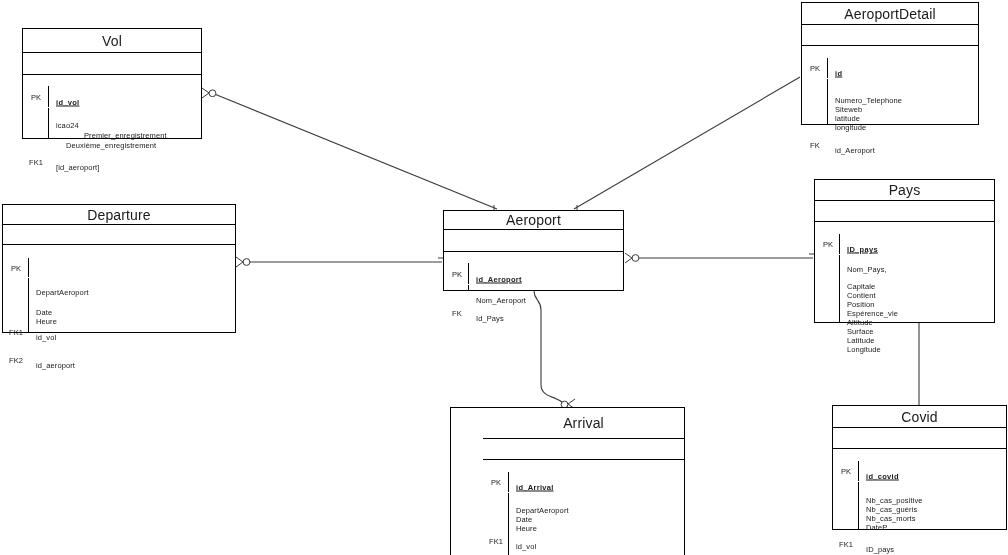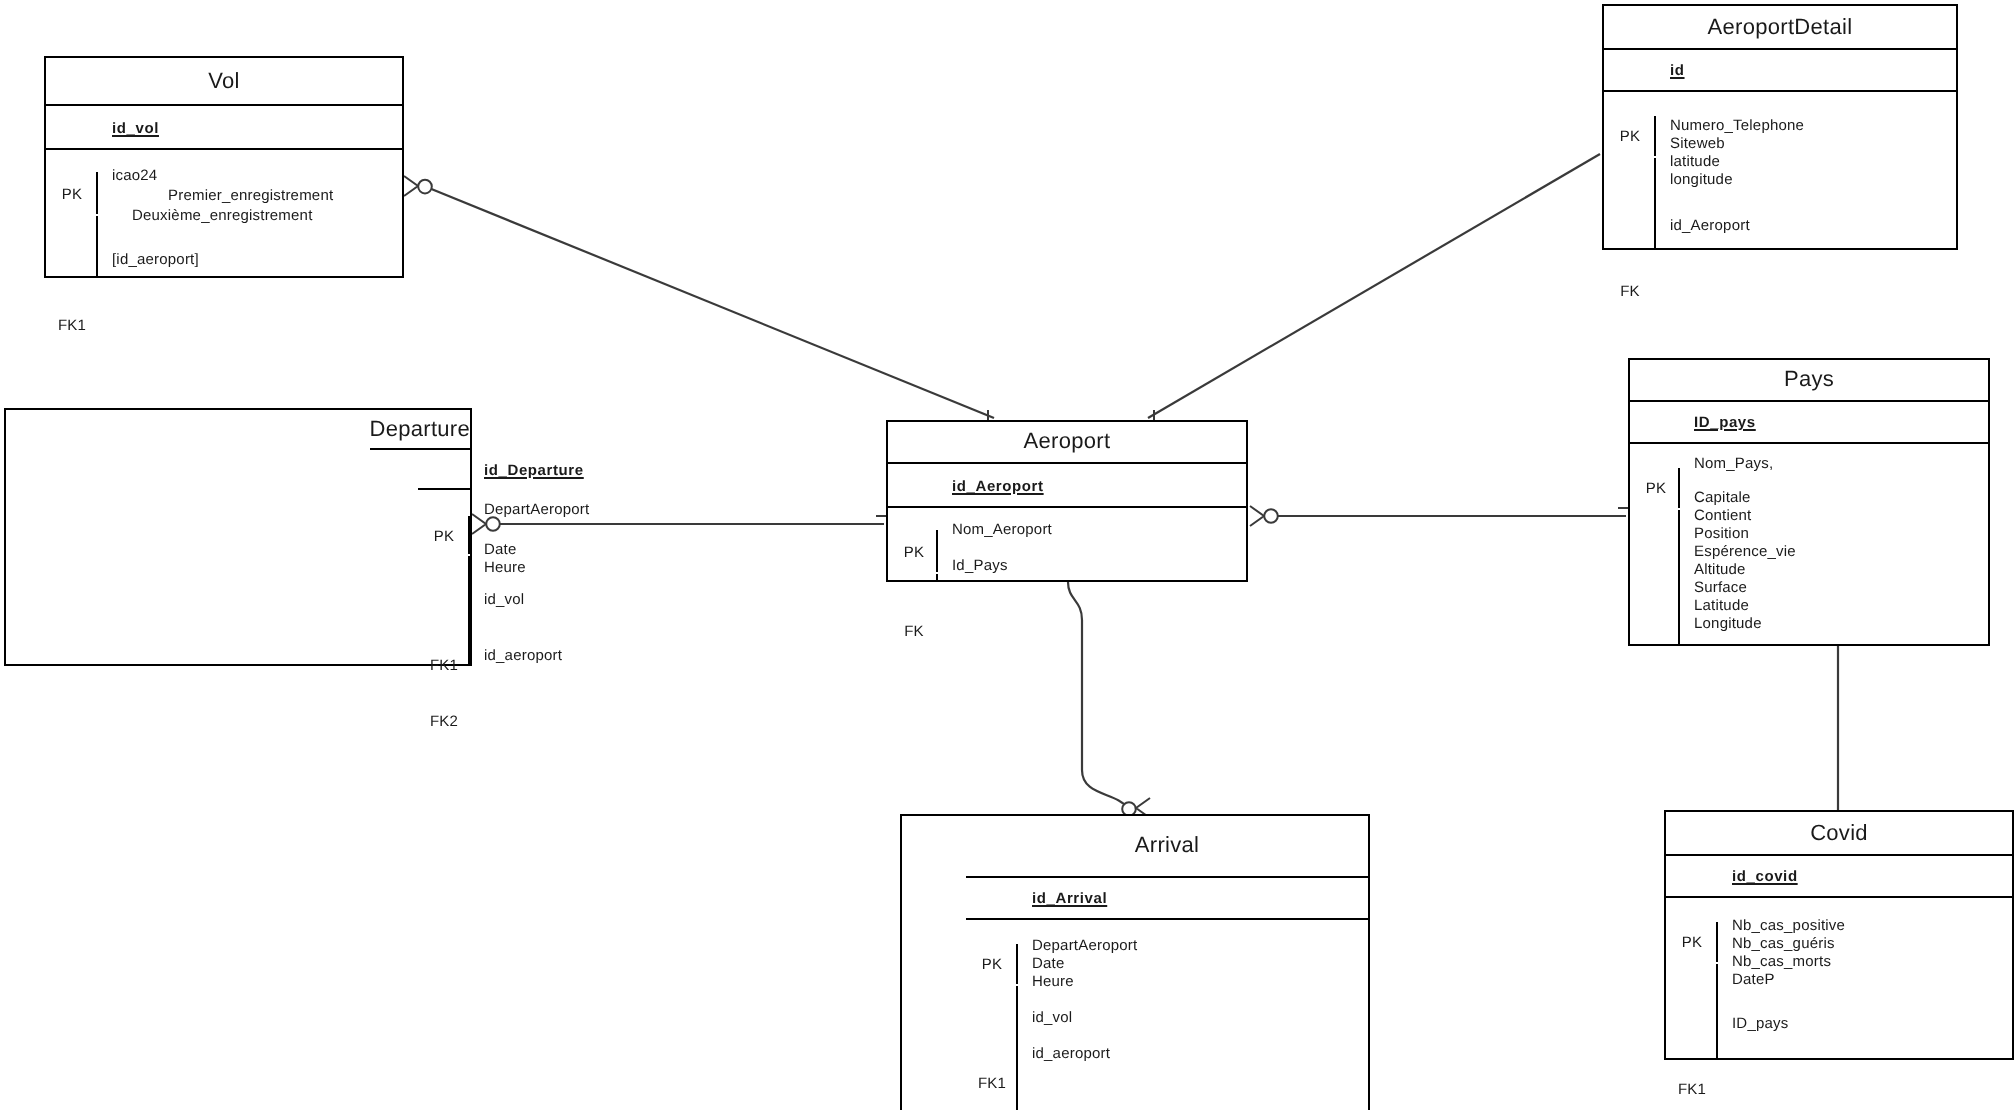--- a/index.html
+++ b/index.html
@@ -28,21 +28,21 @@
     box-sizing: border-box;
     border: 1px solid #000000;
     background: #ffffff;
     display: flex;
     flex-direction: column;
   }
   .ent-title {
     box-sizing: border-box;
     border-bottom: 1px solid #000000;
     text-align: center;
-    font-size: 11px;
+    font-size: 14px;
     color: #1a1a1a;
     display: flex;
     align-items: center;
     justify-content: center;
     letter-spacing: 0.15px;
   }
   .ent-section {
     box-sizing: border-box;
     display: flex;
     flex-direction: row;
@@ -61,20 +61,21 @@
     flex: none;
     display: flex;
     flex-direction: column;
     position: relative;
     margin-top: 33px;
   }
   .fields {
     box-sizing: border-box;
     flex: 1 1 auto;
     position: relative;
+    margin-top: 38px;
   }
   .tag {
     position: absolute;
     left: 0;
     width: 26px;
     text-align: center;
     font-size: 7.5px;
     color: #1a1a1a;
     letter-spacing: 0.1px;
   }
@@ -193,28 +194,25 @@
           </div>
           <div class="fields">
             <span class="fld" style="top: 12px;">Numero_Telephone</span>
             <span class="fld" style="top: 21px;">Siteweb</span>
             <span class="fld" style="top: 30px;">latitude</span>
             <span class="fld" style="top: 39px;">longitude</span>
             <span class="fld" style="top: 62px;">id_Aeroport</span>
           </div>
         </div>
       </div>
-      <div class="entity" style="left: 2px; top: 204px; width: 234px; height: 129px; align-items: flex-end;">
+      <div class="entity" style="left: 2px; top: 204px; width: 234px; height: 129px;">
         <div class="ent-title" style="height: 20px;">Departure</div>
         <div class="ent-section keyrow" style="height: 20px;">
           <div class="gutter" style="width: 26px;">
             <span class="tag">PK</span>
-          </div>
-          <div class="fields">
-            <span class="fld pk">id_Departure</span>
           </div>
         </div>
         <div class="ent-section body">
           <div class="gutter" style="width: 26px;">
             <span class="tag" style="top: 50px;">FK1</span>
             <span class="tag" style="top: 78px;">FK2</span>
           </div>
           <div class="fields">
             <span class="fld" style="top: 5px;">DepartAeroport</span>
             <span class="fld" style="top: 25px;">Date</span>

